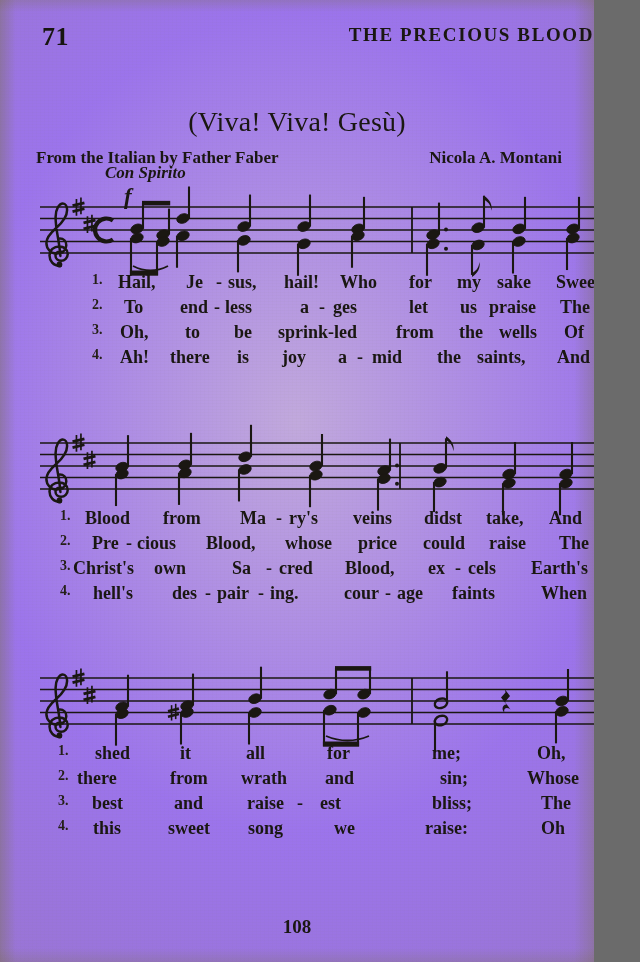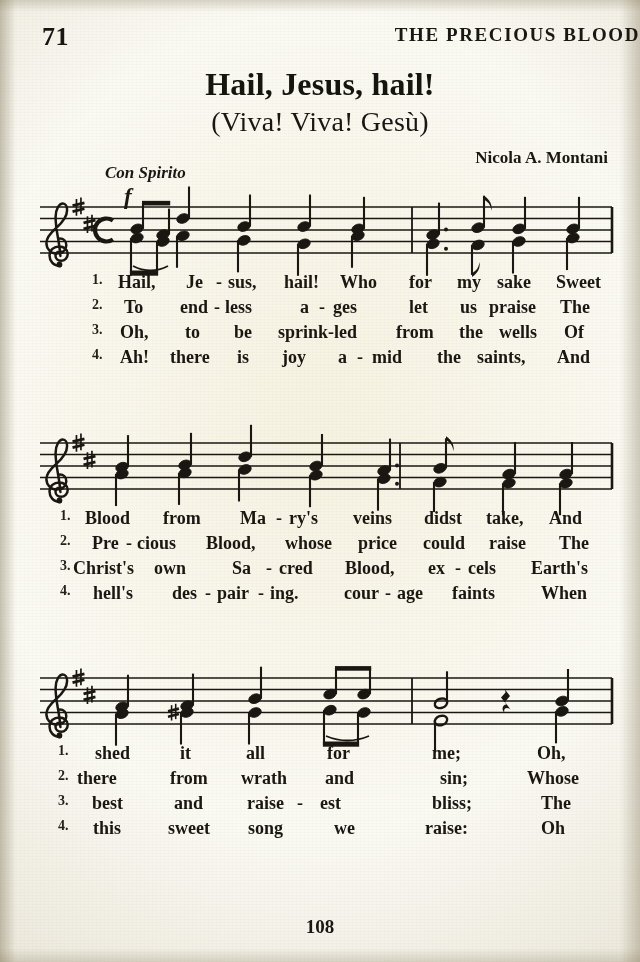--- a/index.html
+++ b/index.html
@@ -6,24 +6,24 @@
     margin: 0;
     padding: 0;
     background: #6b6b6b;
   }
   body {
     font-family: "Liberation Serif", "DejaVu Serif", serif;
   }
 
   .page {
     position: relative;
-    width: 640px;
+    width: 594px;
     height: 962px;
     overflow: hidden;
-    background: #ffffff;
+    background: #8b5cf6;
     box-sizing: border-box;
   }
 
   
   .paper-tint {
     position: absolute;
     inset: 0;
     pointer-events: none;
     background:
       radial-gradient(ellipse 105% 82% at 50% 44%,
@@ -193,22 +193,22 @@
   <div class="paper-grain"></div>
   <div class="paper-edge-left"></div>
   <div class="paper-edge-right"></div>
   <div class="paper-edge-top"></div>
   <div class="paper-edge-bottom"></div>
 
   <div class="content">
 
     <div class="hymn-number">71</div>
     <div class="running-head">THE PRECIOUS BLOOD</div>
-    <div class="hymn-title">Hail, Jesus, hail!</div>
     <div class="hymn-subtitle">(Viva! Viva! Gesù)</div>
+    <div class="credit-left">From the Italian by Father Faber</div>
     <div class="credit-right">Nicola A. Montani</div>
 
     <div id="systems-host">
         <div class="system" style="top: 183px;">
           <div class="tempo-mark">Con Spirito</div>
           <svg width="640" height="120" class="staff-svg">
             <line x1="40" y1="24" x2="612" y2="24" stroke="#1a1712" stroke-width="1.5"></line>
             <line x1="40" y1="35.5" x2="612" y2="35.5" stroke="#1a1712" stroke-width="1.5"></line>
             <line x1="40" y1="47" x2="612" y2="47" stroke="#1a1712" stroke-width="1.5"></line>
             <line x1="40" y1="58.5" x2="612" y2="58.5" stroke="#1a1712" stroke-width="1.5"></line>

